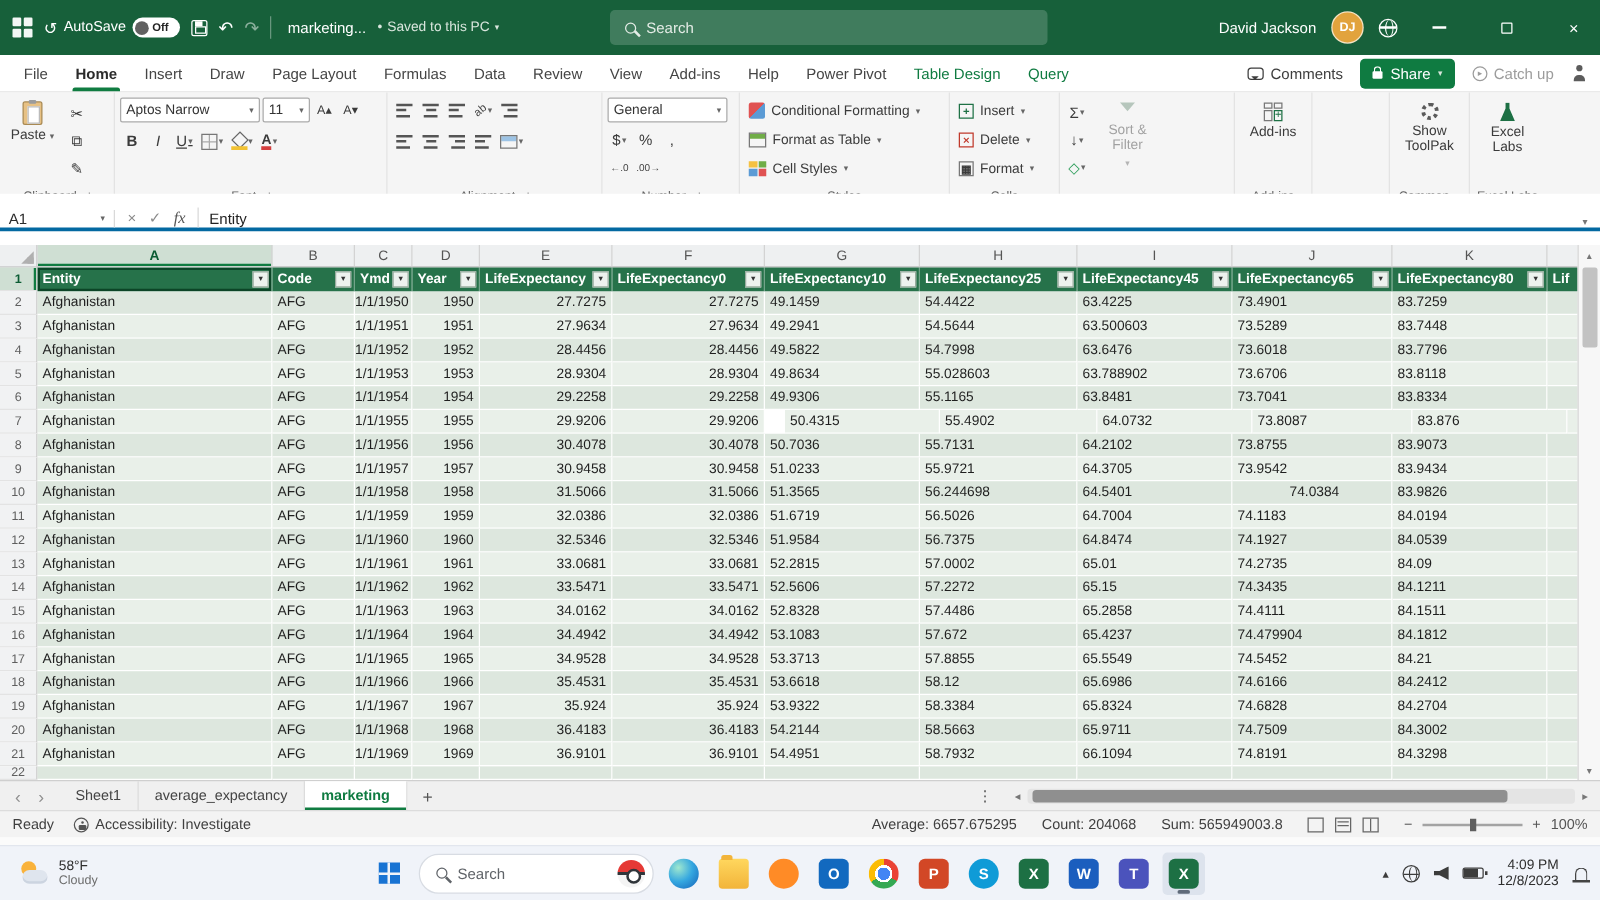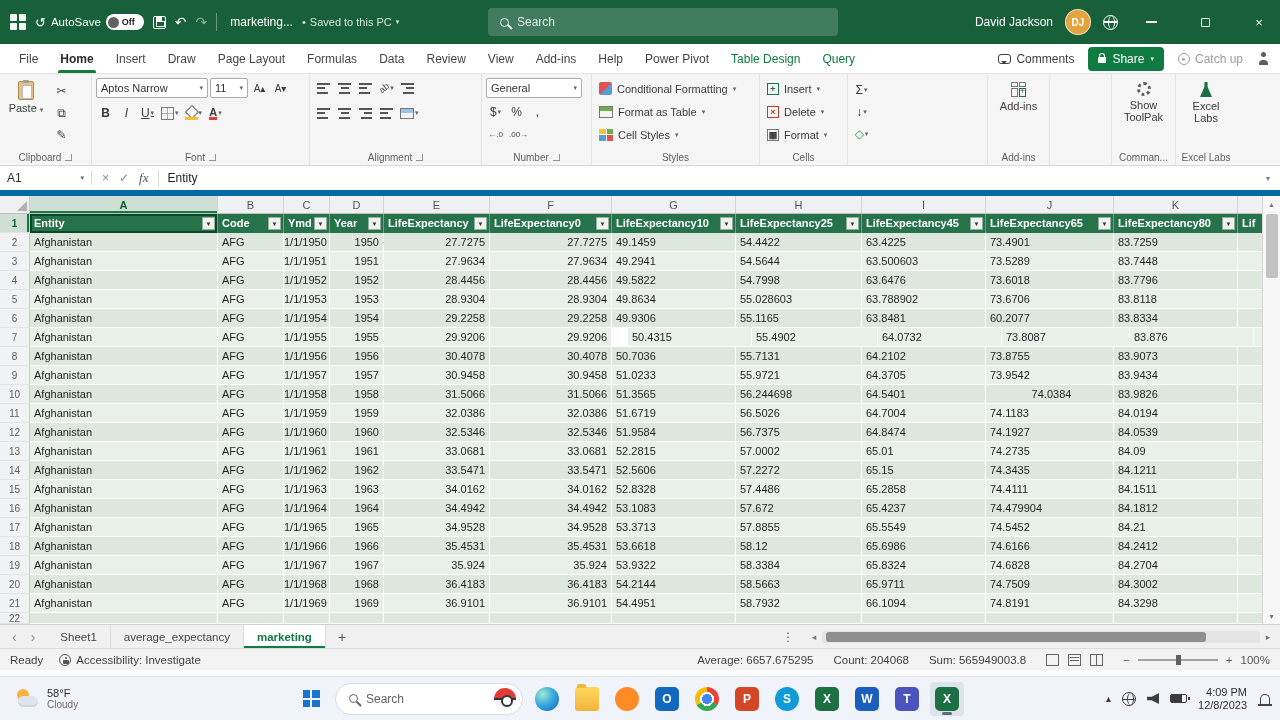--- a/index.html
+++ b/index.html
@@ -112,21 +112,21 @@
   .addic i{border:1px solid #777}
   .addic i:nth-child(4){border-color:#1e7145;color:#1e7145;font-size:9px;line-height:5px;text-align:center}
   .anic{width:16px;height:13px;background:
     linear-gradient(#4472c4,#4472c4) 1px bottom/3px 7px no-repeat,
     linear-gradient(#70ad47,#70ad47) 6px bottom/3px 11px no-repeat,
     linear-gradient(#f2c233,#f2c233) 11px bottom/3px 5px no-repeat;border-bottom:1.5px solid #666}
   .gear{width:14px;height:14px;border:3px dotted #5b5b5b;border-radius:50%}
   .flask{width:13px;height:15px;background:#1d7044;clip-path:polygon(38% 0,62% 0,62% 32%,96% 100%,4% 100%,38% 32%)}
 
   
-  .fbar{top:166px;height:30px;background:#fff;border-bottom:6px solid #0369a1;display:flex;align-items:center}
+  .fbar{top:155px;height:30px;background:#fff;border-bottom:3px solid #0369a1;display:flex;align-items:flex-end}
   .namebox{width:92px;display:flex;align-items:center;justify-content:space-between;padding:0 7px;border-right:1px solid #d9d9d9;font-size:12px;color:#2b2b2b}
   .fxcluster{display:flex;align-items:center;gap:10px;padding:0 10px;border-right:1px solid #d9d9d9;color:#8a8a8a}
   .fxit{font-family:"Liberation Serif",serif;font-style:italic;font-size:13px;color:#555}
   .fcontent{flex:1;display:flex;align-items:center;padding:0 8px;font-size:12px;color:#222}
   .fexpand{width:24px;display:flex;align-items:center;justify-content:center;color:#777;font-size:8px}
 
   
   .grid{top:196px;height:428px;background:#fff;overflow:hidden}
   .colhdrs{display:flex;height:18px;background:#eef0f1;border-bottom:1px solid #bdbdbd}
   .corner{width:30px;flex:none;border-right:1px solid #c9c9c9;position:relative;background:#eef0f1}
@@ -508,20 +508,25 @@
             </span>
           <span class="mb">
               <span>↓</span>
               <span class="dd2">▾</span>
             </span>
           <span class="mb" style="color:#2e9e5b">
               <span>◇</span>
               <span class="dd2">▾</span>
             </span>
         </div>
+        <div class="bb grayed">
+          <span class="funnel"></span>
+          <span>Sort &amp; Filter</span>
+          <span class="dd2">▾</span>
+        </div>
       </div>
       <div class="glabel"></div>
     </div>
 
     <div class="rgroup" style="width:62px">
       <div class="gcontent" style="justify-content:center">
         <div class="bb">
           <span class="addic">
               <i></i>
               <i></i>
@@ -677,21 +682,21 @@
           <div class="rnum">6</div>
           <div class="cell l bandA" style="width: 188px;">Afghanistan</div>
           <div class="cell l bandA" style="width: 66px;">AFG</div>
           <div class="cell r bandA" style="width: 46px;">1/1/1954</div>
           <div class="cell r bandA" style="width: 54px;">1954</div>
           <div class="cell r bandA" style="width: 106px;">29.2258</div>
           <div class="cell r bandA" style="width: 122px;">29.2258</div>
           <div class="cell l bandA" style="width: 124px;">49.9306</div>
           <div class="cell l bandA" style="width: 126px;">55.1165</div>
           <div class="cell l bandA" style="width: 124px;">63.8481</div>
-          <div class="cell l bandA" style="width: 128px;">60.2077</div>
+          <div class="cell l bandA" style="width: 128px;">73.7041</div>
           <div class="cell l bandA" style="width: 124px;">83.8334</div>
           <div class="cell l bandA" style="width: 60px;"></div>
         </div>
         <div class="grow2">
           <div class="rnum">7</div>
           <div class="cell l bandB" style="width: 188px;">Afghanistan</div>
           <div class="cell l bandB" style="width: 66px;">AFG</div>
           <div class="cell r bandB" style="width: 46px;">1/1/1955</div>
           <div class="cell r bandB" style="width: 54px;">1955</div>
           <div class="cell r bandB" style="width: 106px;">29.9206</div>

